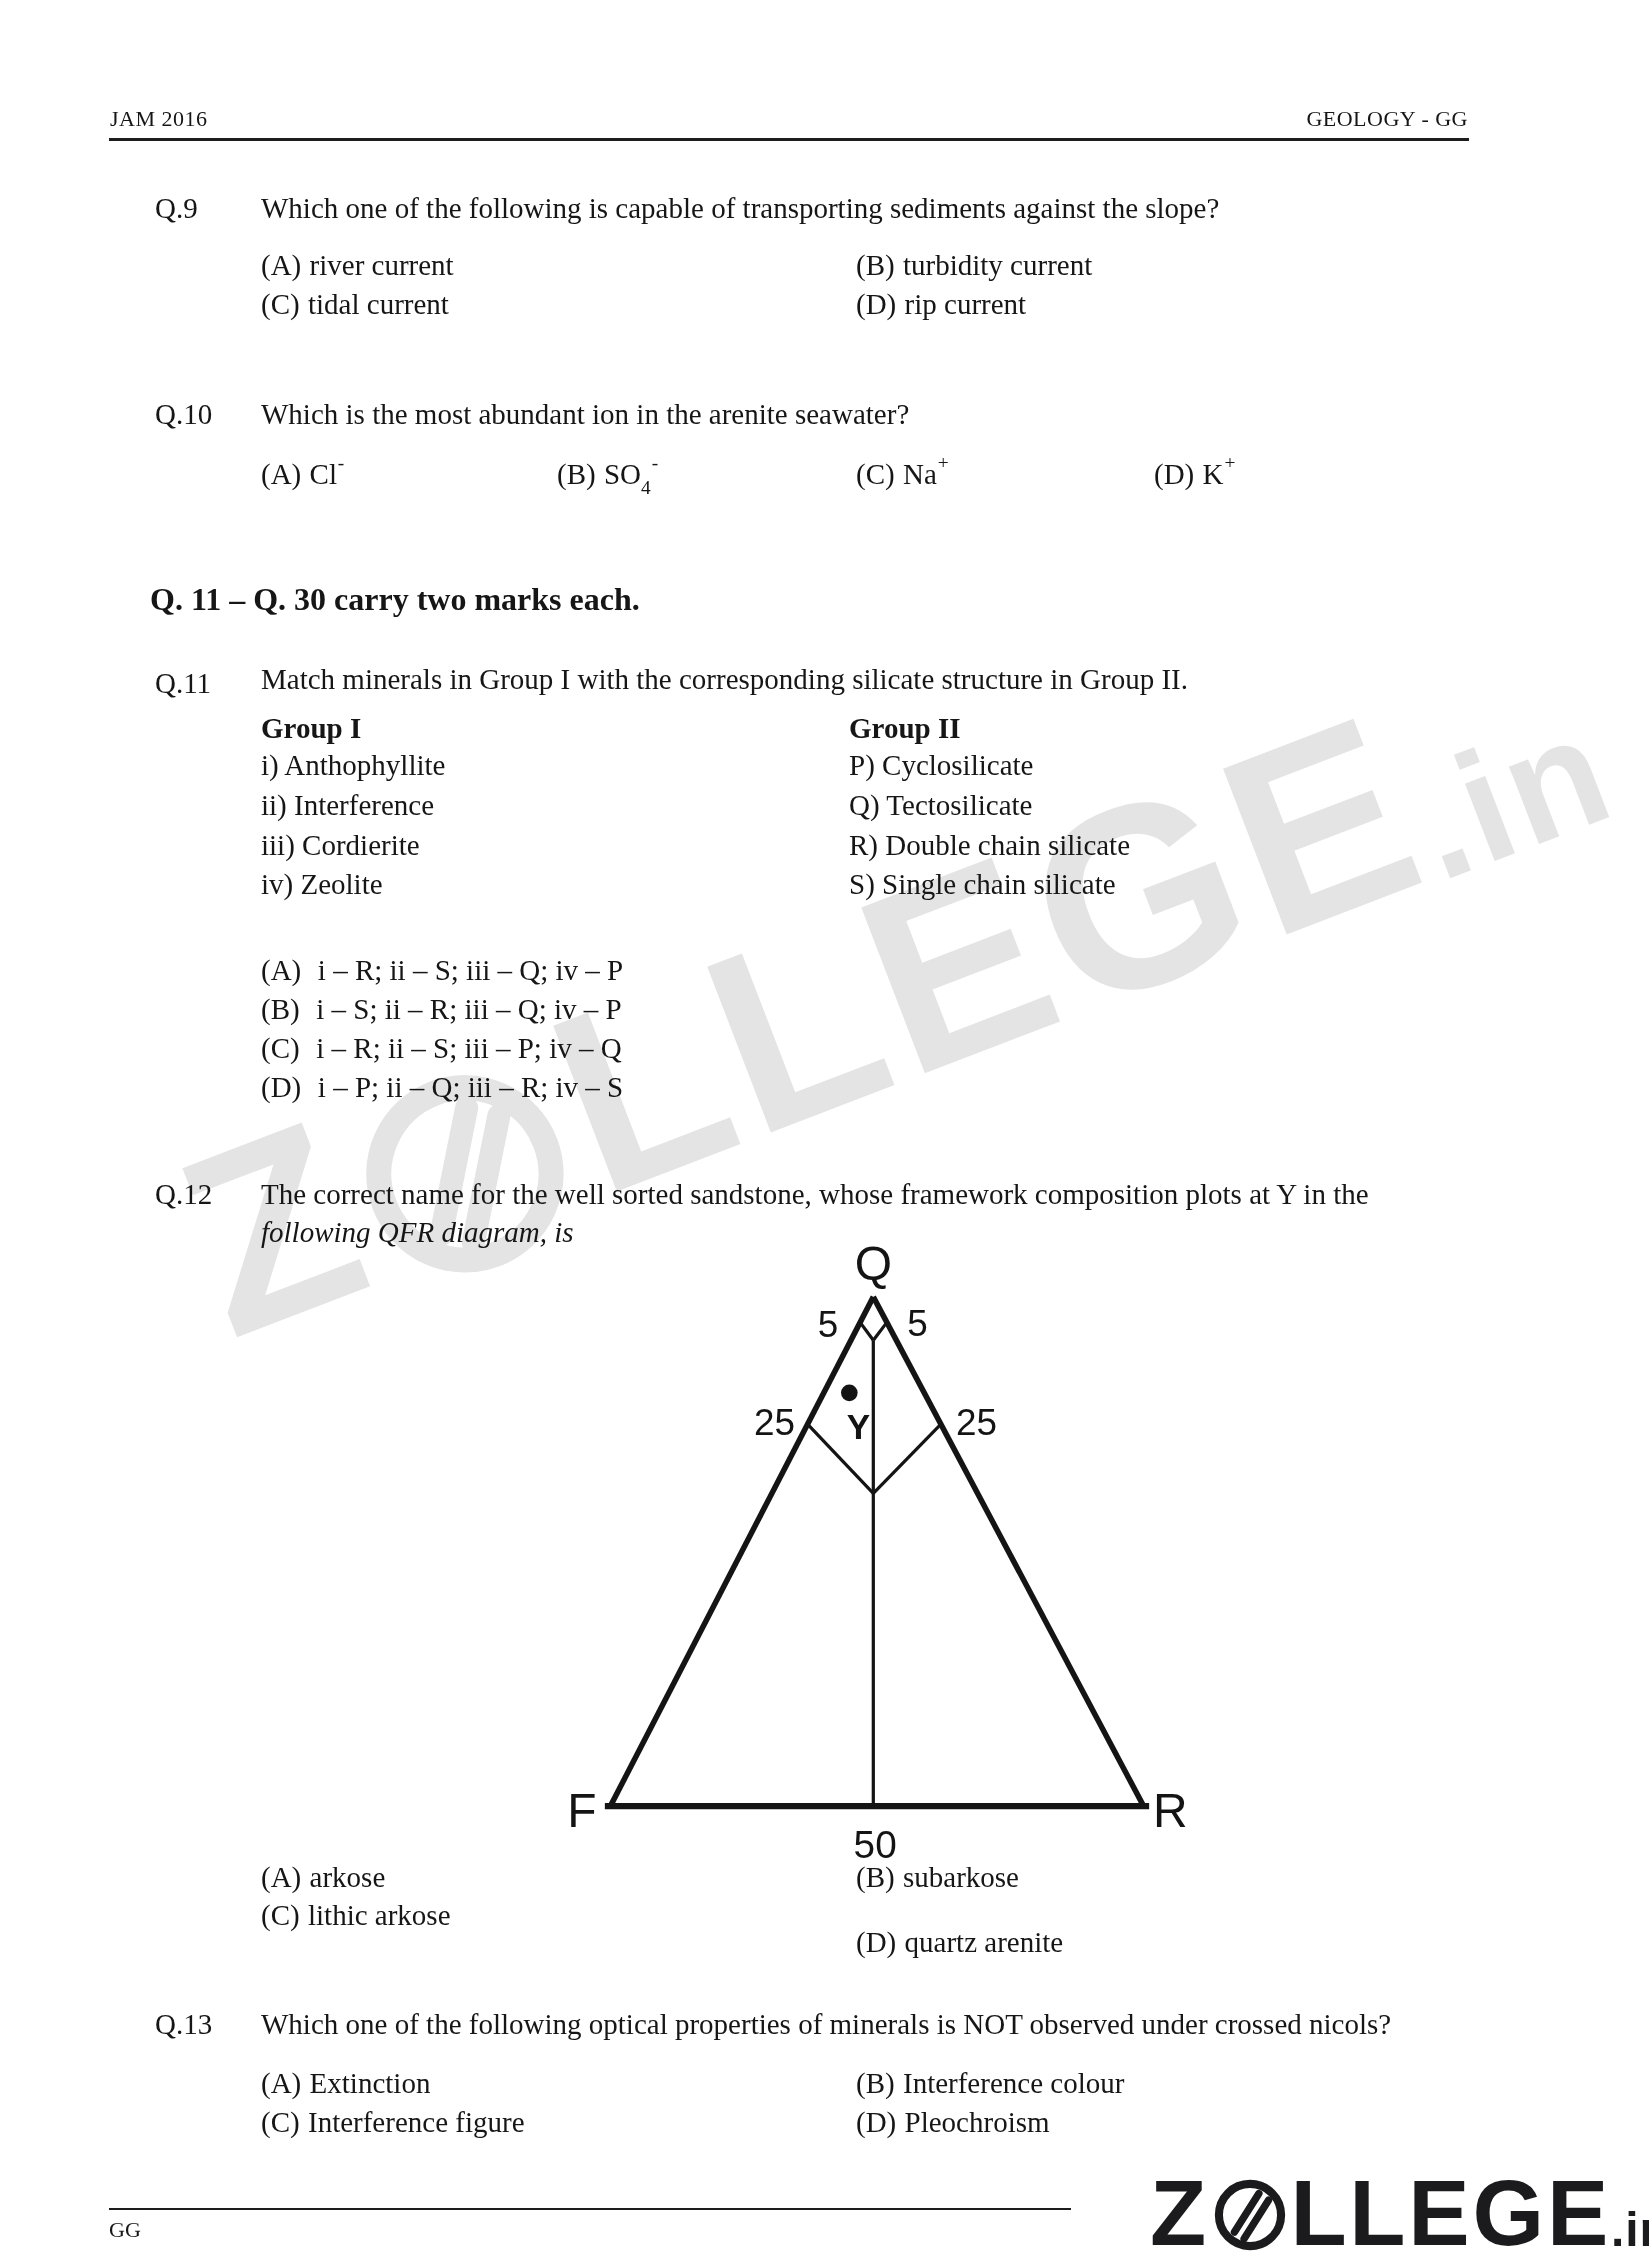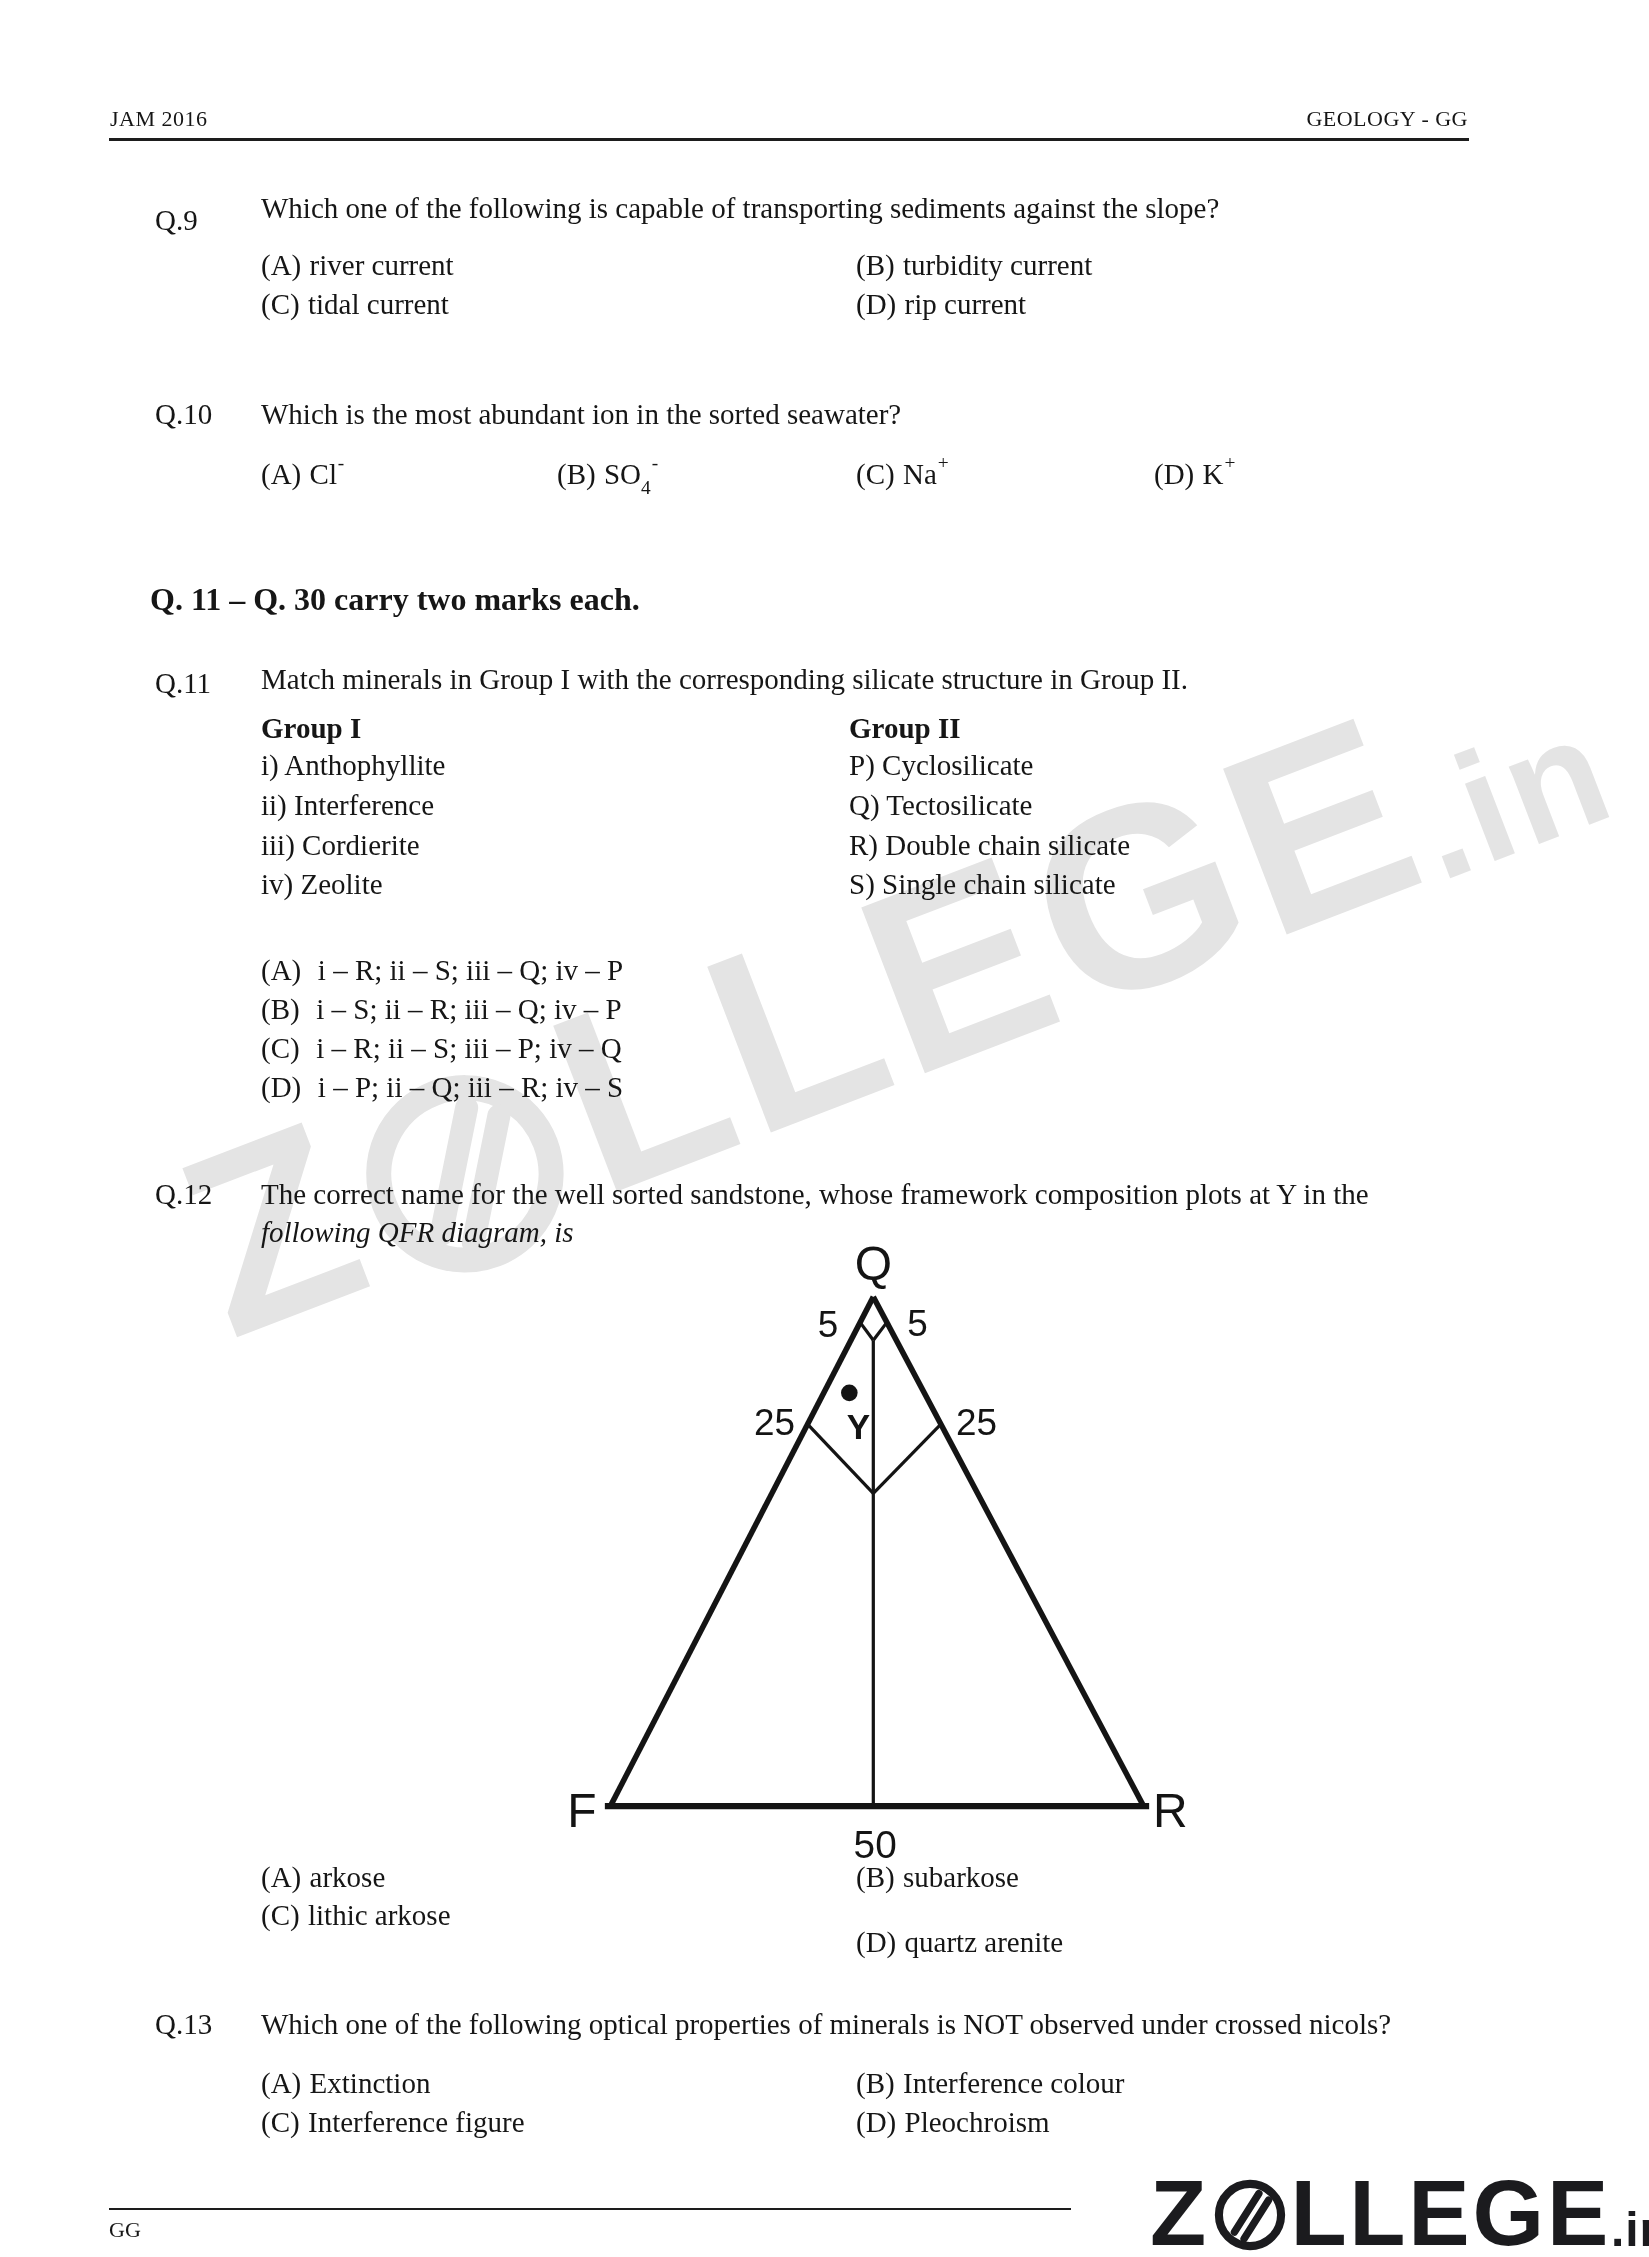--- a/index.html
+++ b/index.html
@@ -64,29 +64,29 @@
       <span class="wm-tld">.in</span>
     </div>
   </div>
 
   <div class="content">
 
     <div class="abs hdr" style="left:110px;top:106px;">JAM 2016</div>
     <div class="abs hdr" style="right:181px;top:106px;">GEOLOGY - GG</div>
     <div class="abs rule" style="left:109px;top:138px;width:1360px;"></div>
 
-    <div class="abs qlabel" style="top:204px;">Q.9</div>
+    <div class="abs qlabel" style="top:192px;">Q.9</div>
     <div class="abs qtext" style="top:192px;">Which one of the following is capable of transporting sediments against the slope?</div>
     <div class="abs opt" style="left:261px;top:249px;"><span class="opt-l">(A)</span><span>river current</span></div>
     <div class="abs opt" style="left:856px;top:249px;"><span class="opt-l">(B)</span><span>turbidity current</span></div>
     <div class="abs opt" style="left:261px;top:288px;"><span class="opt-l">(C)</span><span>tidal current</span></div>
     <div class="abs opt" style="left:856px;top:288px;"><span class="opt-l">(D)</span><span>rip current</span></div>
 
     <div class="abs qlabel" style="top:398px;">Q.10</div>
-    <div class="abs qtext" style="top:398px;">Which is the most abundant ion in the sorted seawater?</div>
+    <div class="abs qtext" style="top:398px;">Which is the most abundant ion in the arenite seawater?</div>
     <div class="abs opt" style="left:261px;top:456px;"><span class="opt-l">(A)</span><span class="formula"><span>Cl</span><sub></sub><sup>-</sup></span></div>
     <div class="abs opt" style="left:557px;top:456px;"><span class="opt-l">(B)</span><span class="formula"><span>SO</span><sub>4</sub><sup>-</sup></span></div>
     <div class="abs opt" style="left:856px;top:456px;"><span class="opt-l">(C)</span><span class="formula"><span>Na</span><sub></sub><sup>+</sup></span></div>
     <div class="abs opt" style="left:1154px;top:456px;"><span class="opt-l">(D)</span><span class="formula"><span>K</span><sub></sub><sup>+</sup></span></div>
 
     <div class="abs heading" style="top:581px;">Q. 11 – Q. 30 carry two marks each.</div>
 
     <div class="abs qlabel" style="top:667px;">Q.11</div>
     <div class="abs qtext" style="top:663px;">Match minerals in Group I with the corresponding silicate structure in Group II.</div>
 

